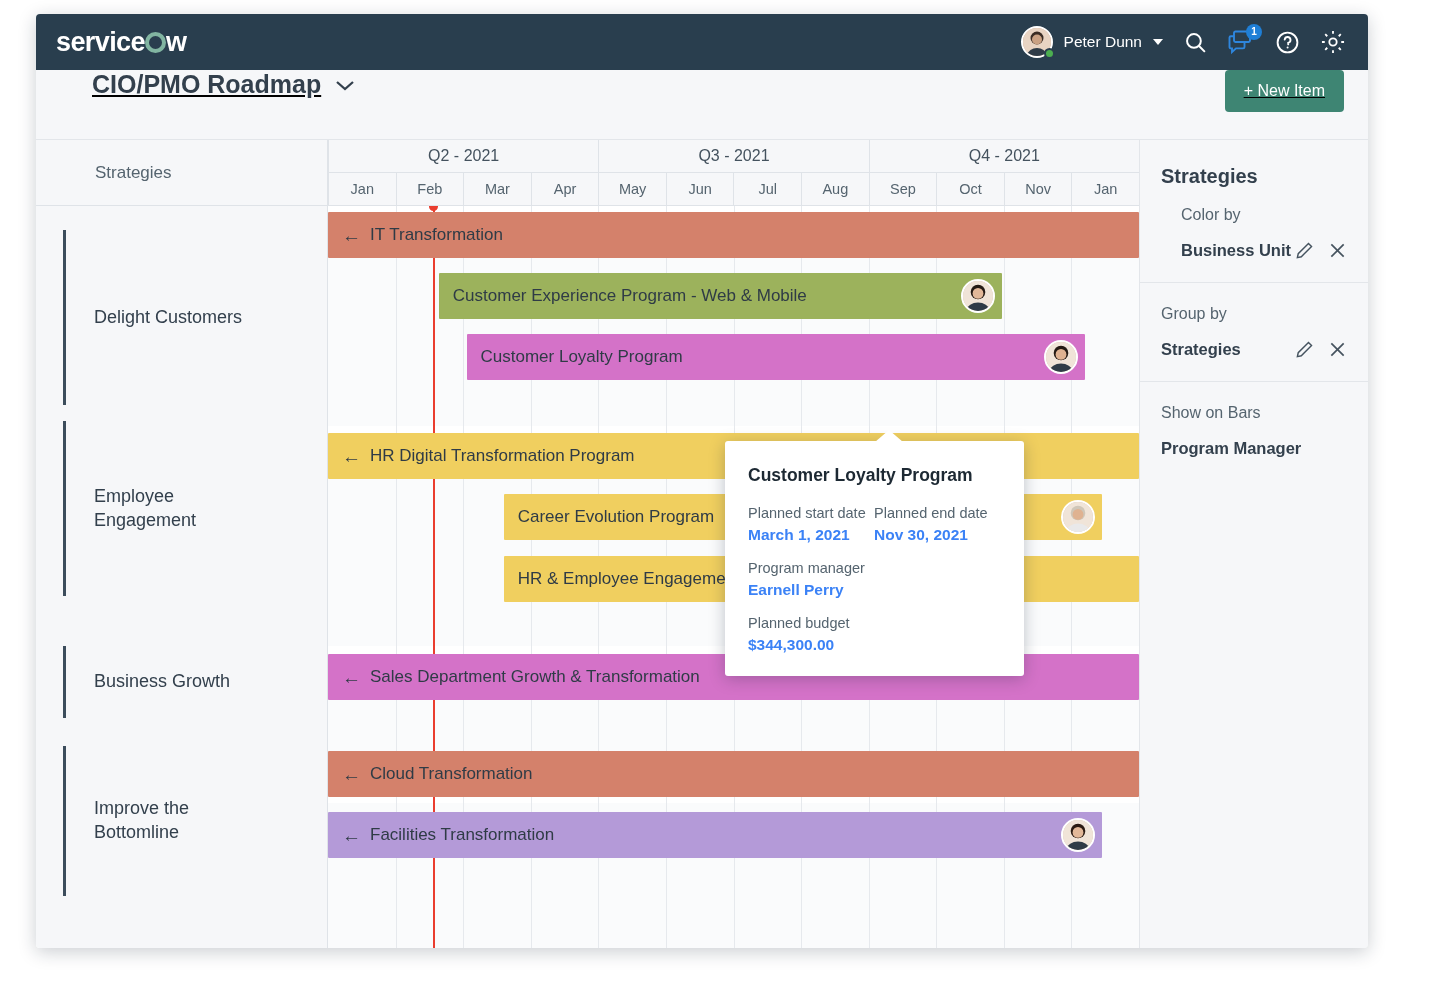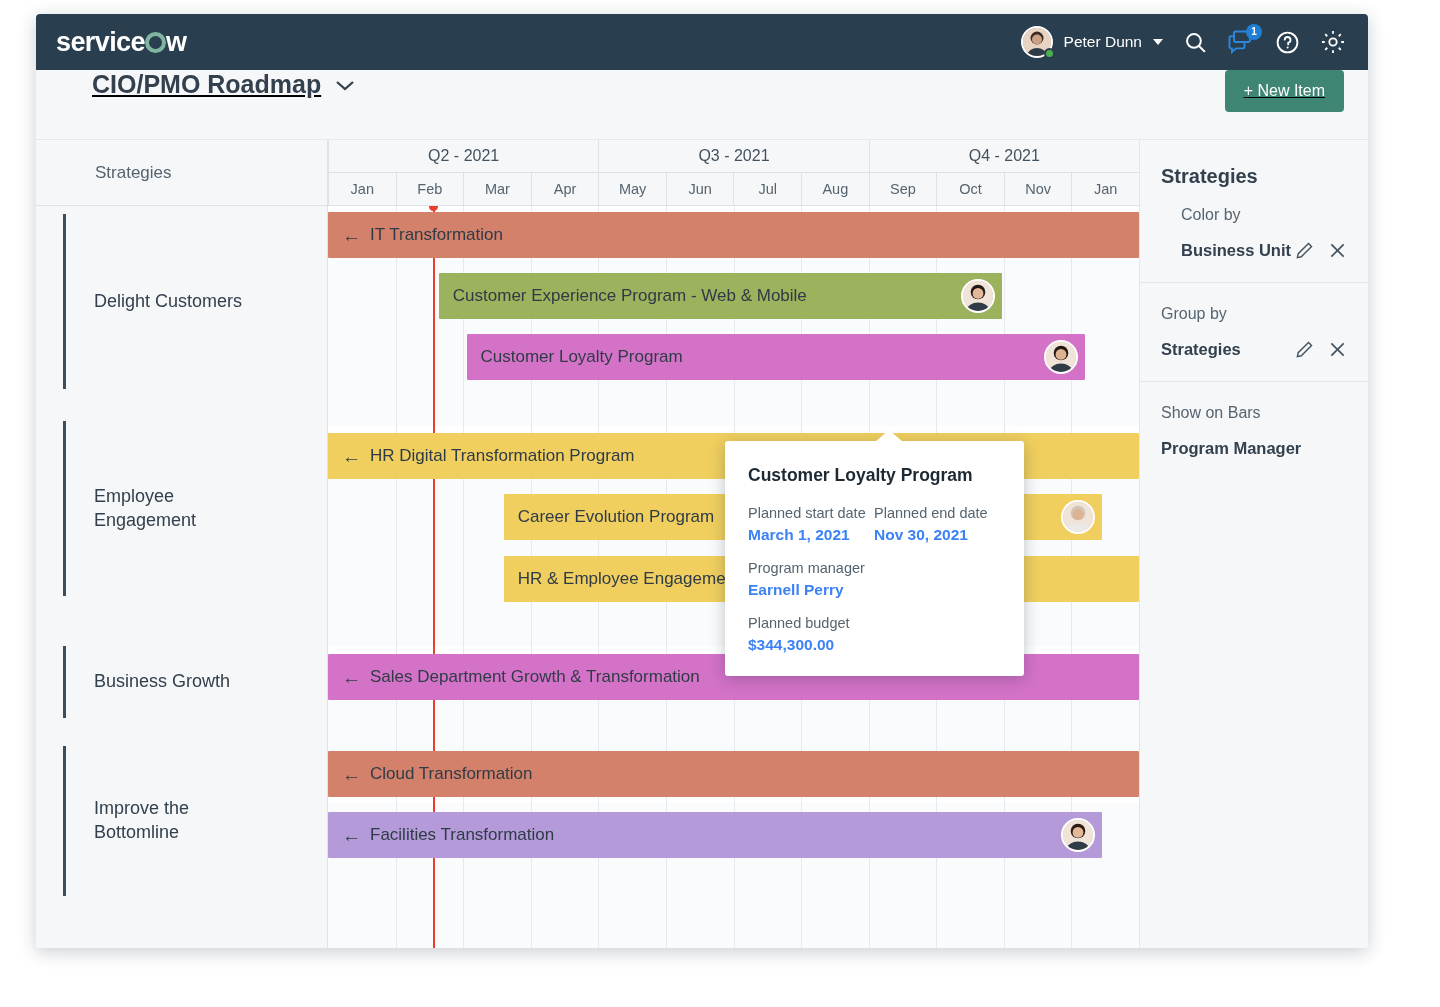--- a/index.html
+++ b/index.html
@@ -259,21 +259,21 @@
             <div class="month">Oct</div>
             <div class="month">Nov</div>
             <div class="month">Jan</div>
           </div>
         </div>
       </div>
 
       <div class="gantt">
 
         <div class="rowlabels">
-          <div class="grouplabel" id="gl0" style="top: 8px; height: 175px;">
+          <div class="grouplabel" id="gl0" style="top: 24px; height: 175px;">
             <div class="vbar"></div>
             <div class="gtext" style="white-space: pre-line;">Delight Customers</div>
           </div>
           <div class="grouplabel" id="gl1" style="top: 215px; height: 175px;">
             <div class="vbar"></div>
             <div class="gtext" style="white-space: pre-line;">Employee
 Engagement</div>
           </div>
           <div class="grouplabel" id="gl2" style="top: 440px; height: 72px;">
             <div class="vbar"></div>

